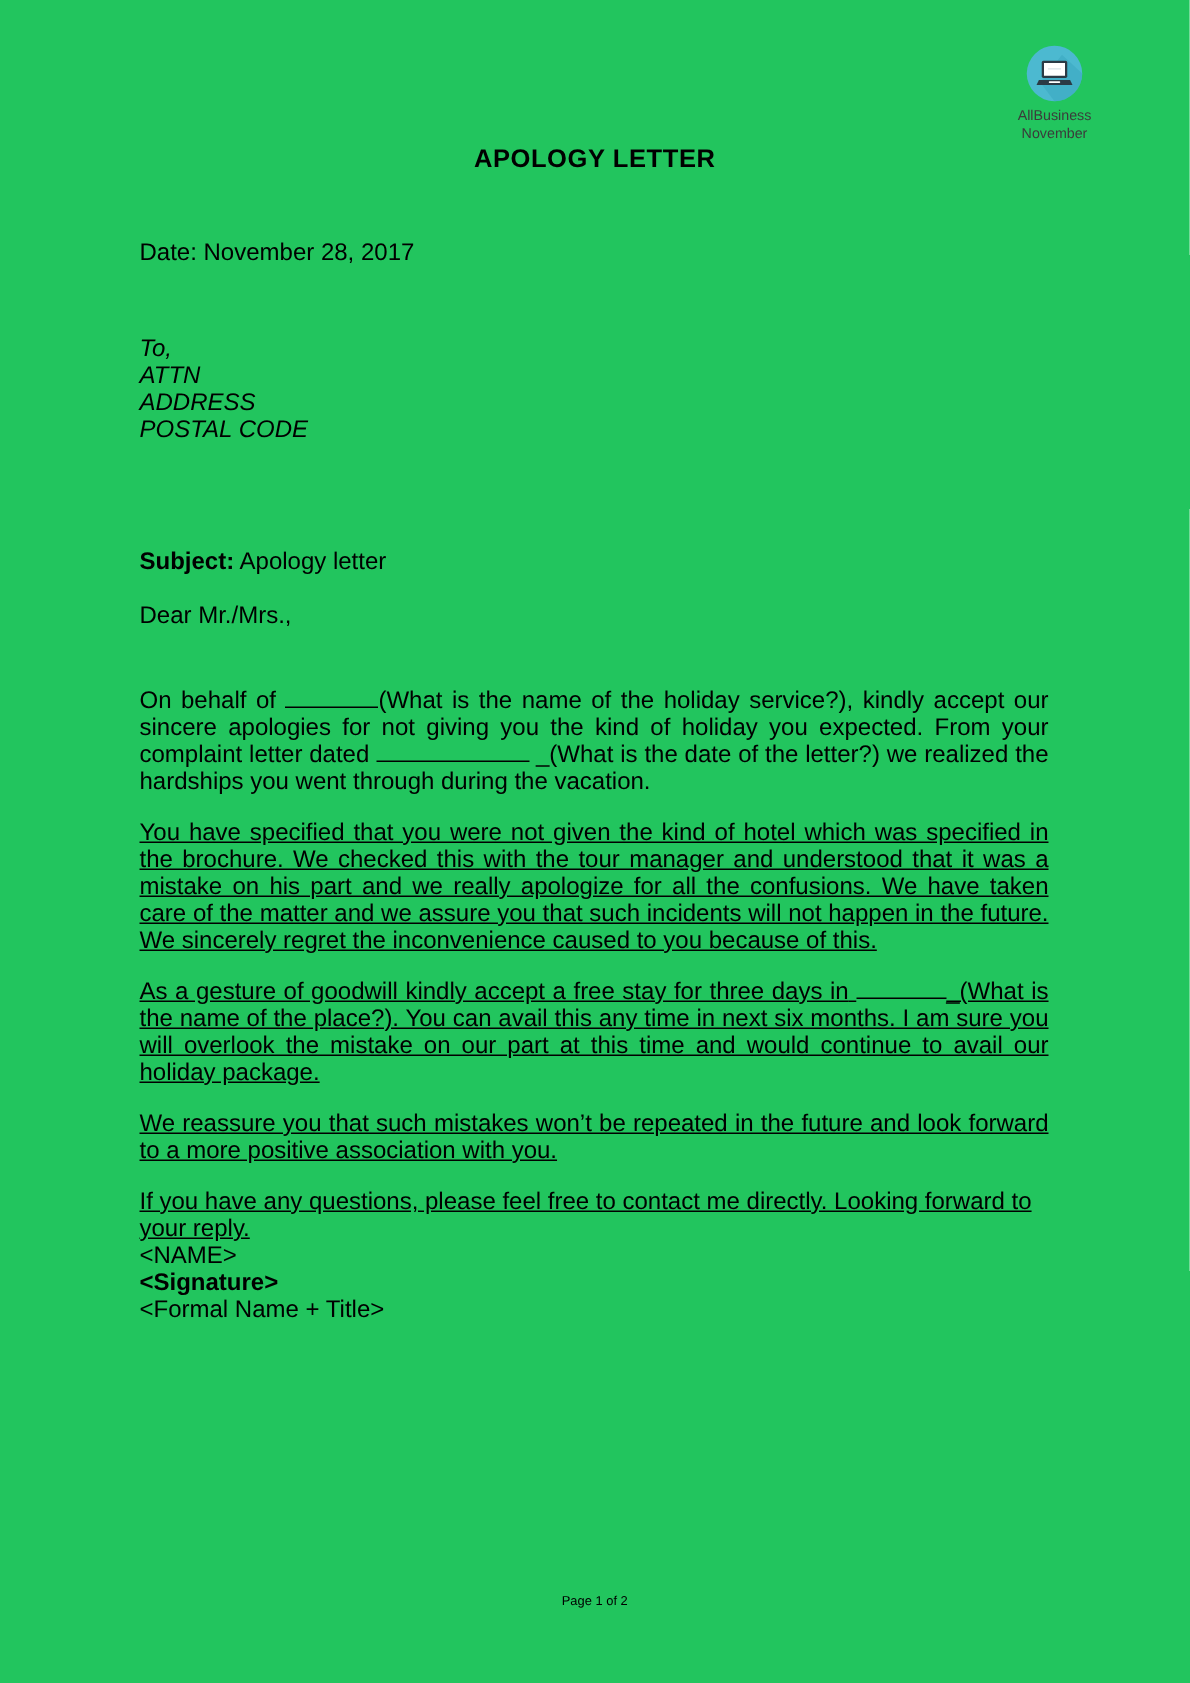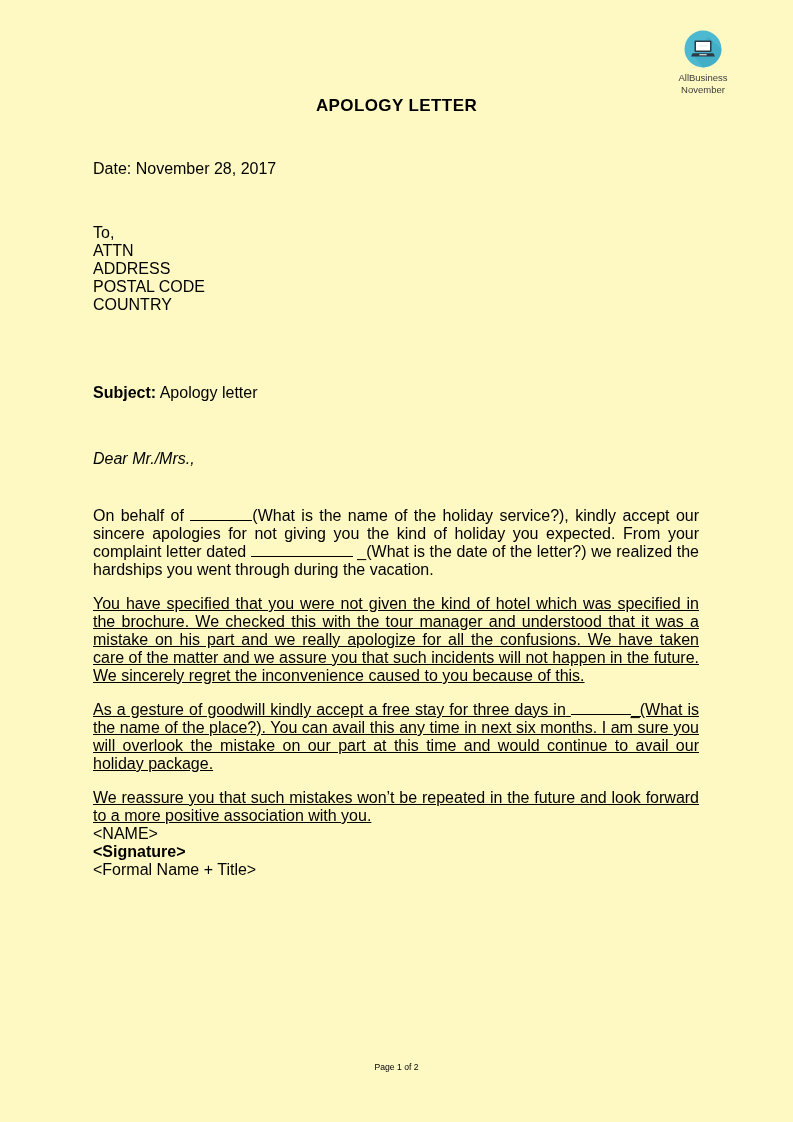--- a/index.html
+++ b/index.html
@@ -12,21 +12,21 @@
     height: 1122px;
     position: relative;
     font-family: "Liberation Sans", sans-serif;
     color: #000000;
     overflow: hidden;
   }
 
   .page {
     position: absolute;
     inset: 0;
-    background: #fef9c3;
+    background: #22c55e;
   }
 
   
   .brand {
     position: absolute;
     top: 30px;
     right: 42px;
     width: 96px;
     text-align: center;
   }
@@ -67,30 +67,29 @@
     width: 606px;
     font-size: 16px;
     line-height: 18px;
   }
 
   .line-date { margin: 0 0 0 0; }
 
   .addr-block {
     margin-top: 46px;
   }
-  .addr-block div { line-height: 18px; }
+  .addr-block div { line-height: 18px; font-style: italic; }
 
   .subject-line {
     margin-top: 70px;
   }
   .subject-label { font-weight: bold; }
 
   .salutation {
-    margin-top: 48px;
-    font-style: italic;
+    margin-top: 18px;
   }
 
   p.para {
     margin: 0;
     text-align: justify;
     text-justify: inter-word;
   }
   p.para.first { margin-top: 39px; }
   p.para.gap   { margin-top: 16px; text-decoration: underline; }
   p.left       { text-align: left; }
@@ -148,39 +147,39 @@
 
   <div class="content">
 
     <div class="line-date">Date: November 28, 2017</div>
 
     <div class="addr-block">
       <div>To,</div>
       <div>ATTN</div>
       <div>ADDRESS</div>
       <div>POSTAL CODE</div>
-      <div>COUNTRY</div>
     </div>
 
     <div class="subject-line">
       <span class="subject-label">Subject:</span>
       <span>Apology letter</span>
     </div>
 
     <div class="salutation">Dear Mr./Mrs.,</div>
 
     <p class="para first"><span>On behalf of</span> <span class="blank blank-a"></span><span>(What is the name of the holiday service?), kindly accept our sincere apologies for not giving you the kind of holiday you expected. From your complaint letter dated</span> <span class="blank blank-b"></span> <span>_(What is the date of the letter?) we realized the hardships you went through during the vacation.</span></p>
 
     <p class="para gap">You have specified that you were not given the kind of hotel which was specified in the brochure. We checked this with the tour manager and understood that it was a mistake on his part and we really apologize for all the confusions. We have taken care of the matter and we assure you that such incidents will not happen in the future. We sincerely regret the inconvenience caused to you because of this.</p>
 
     <p class="para gap"><span>As a gesture of goodwill kindly accept a free stay for three days in</span> <span class="blank blank-c"></span><span>_(What is the name of the place?). You can avail this any time in next six months. I am sure you will overlook the mistake on our part at this time and would continue to avail our holiday package.</span></p>
 
     <p class="para gap">We reassure you that such mistakes won’t be repeated in the future and look forward to a more positive association with you.</p>
 
 
+    <p class="para gap left">If you have any questions, please feel free to contact me directly. Looking forward to your reply.</p>
 
 
     <p class="para sig-line-2 left">&lt;NAME&gt;</p>
 
     <p class="para sig-line-3 left">&lt;Signature&gt;</p>
 
     <p class="para sig-line-4 left">&lt;Formal Name + Title&gt;</p>
 
   </div>
 

